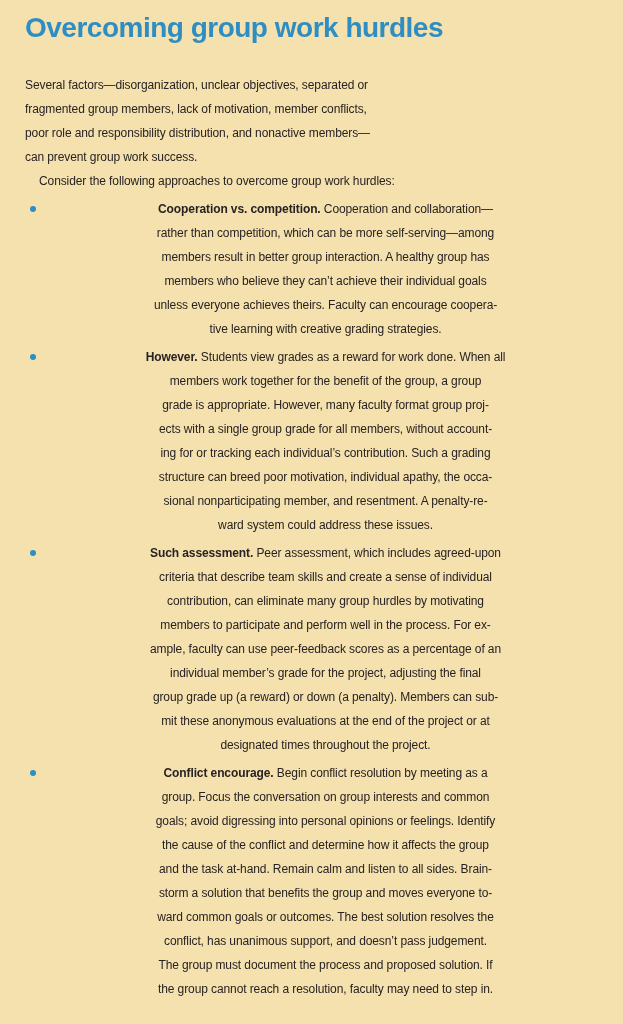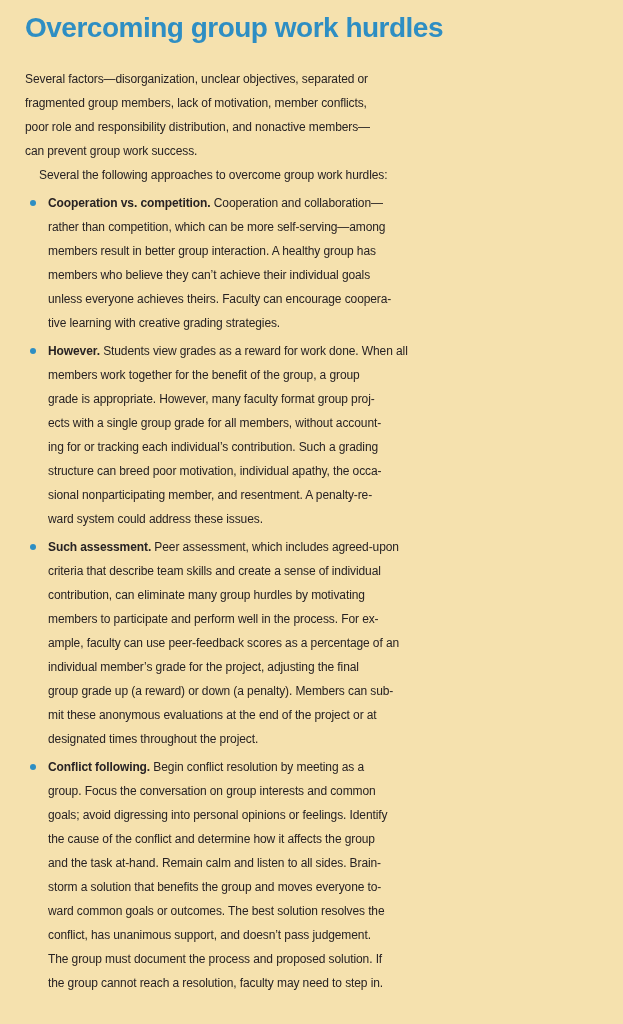--- a/index.html
+++ b/index.html
@@ -15,21 +15,21 @@
     background: #fff;
   }
   .panel {
     width: 623px;
     min-height: 1024px;
     background: var(--background);
     color: var(--text);
     padding: 12px 20px 40px 25px;
   }
   .panel-title {
-    margin: 0 0 23px 0;
+    margin: 0 0 29px 0;
     font-size: 28px;
     line-height: 32px;
     font-weight: bold;
     letter-spacing: -0.5px;
     color: var(--accent);
   }
   .body-text {
     font-size: 12px;
     line-height: 24px;
     letter-spacing: -0.1px;
@@ -39,20 +39,21 @@
     white-space: pre-line;
   }
   .lead-in {
     margin: 0;
     text-indent: 14px;
   }
   .approaches {
     list-style: none;
     margin: 4px 0 0 0;
     padding: 0;
+    text-align: center;
   }
   .approaches li {
     position: relative;
     padding-left: 23px;
     margin-bottom: 4px;
   }
   .dot {
     position: absolute;
     left: 5px;
     top: 9px;
@@ -72,21 +73,21 @@
 <body>
 
 <div class="panel">
   <h1 class="panel-title">Overcoming group work hurdles</h1>
 
   <p class="intro body-text">Several factors—disorganization, unclear objectives, separated or
 fragmented group members, lack of motivation, member conflicts,
 poor role and responsibility distribution, and nonactive members—
 can prevent group work success.</p>
 
-  <p class="lead-in body-text">Several the following approaches to overcome group work hurdles:</p>
+  <p class="lead-in body-text">Consider the following approaches to overcome group work hurdles:</p>
 
   <ul class="approaches body-text">
     <li>
       <span class="dot"></span>
       <span class="bullet-lead">Cooperation vs. competition.</span>
       <span class="bullet-body">Cooperation and collaboration—
 rather than competition, which can be more self-serving—among
 members result in better group interaction. A healthy group has
 members who believe they can’t achieve their individual goals
 unless everyone achieves theirs. Faculty can encourage coopera-
@@ -112,21 +113,21 @@
 contribution, can eliminate many group hurdles by motivating
 members to participate and perform well in the process. For ex-
 ample, faculty can use peer-feedback scores as a percentage of an
 individual member’s grade for the project, adjusting the final
 group grade up (a reward) or down (a penalty). Members can sub-
 mit these anonymous evaluations at the end of the project or at
 designated times throughout the project.</span>
     </li>
     <li>
       <span class="dot"></span>
-      <span class="bullet-lead">Conflict following.</span>
+      <span class="bullet-lead">Conflict encourage.</span>
       <span class="bullet-body">Begin conflict resolution by meeting as a
 group. Focus the conversation on group interests and common
 goals; avoid digressing into personal opinions or feelings. Identify
 the cause of the conflict and determine how it affects the group
 and the task at-hand. Remain calm and listen to all sides. Brain-
 storm a solution that benefits the group and moves everyone to-
 ward common goals or outcomes. The best solution resolves the
 conflict, has unanimous support, and doesn’t pass judgement.
 The group must document the process and proposed solution. If
 the group cannot reach a resolution, faculty may need to step in.</span>

